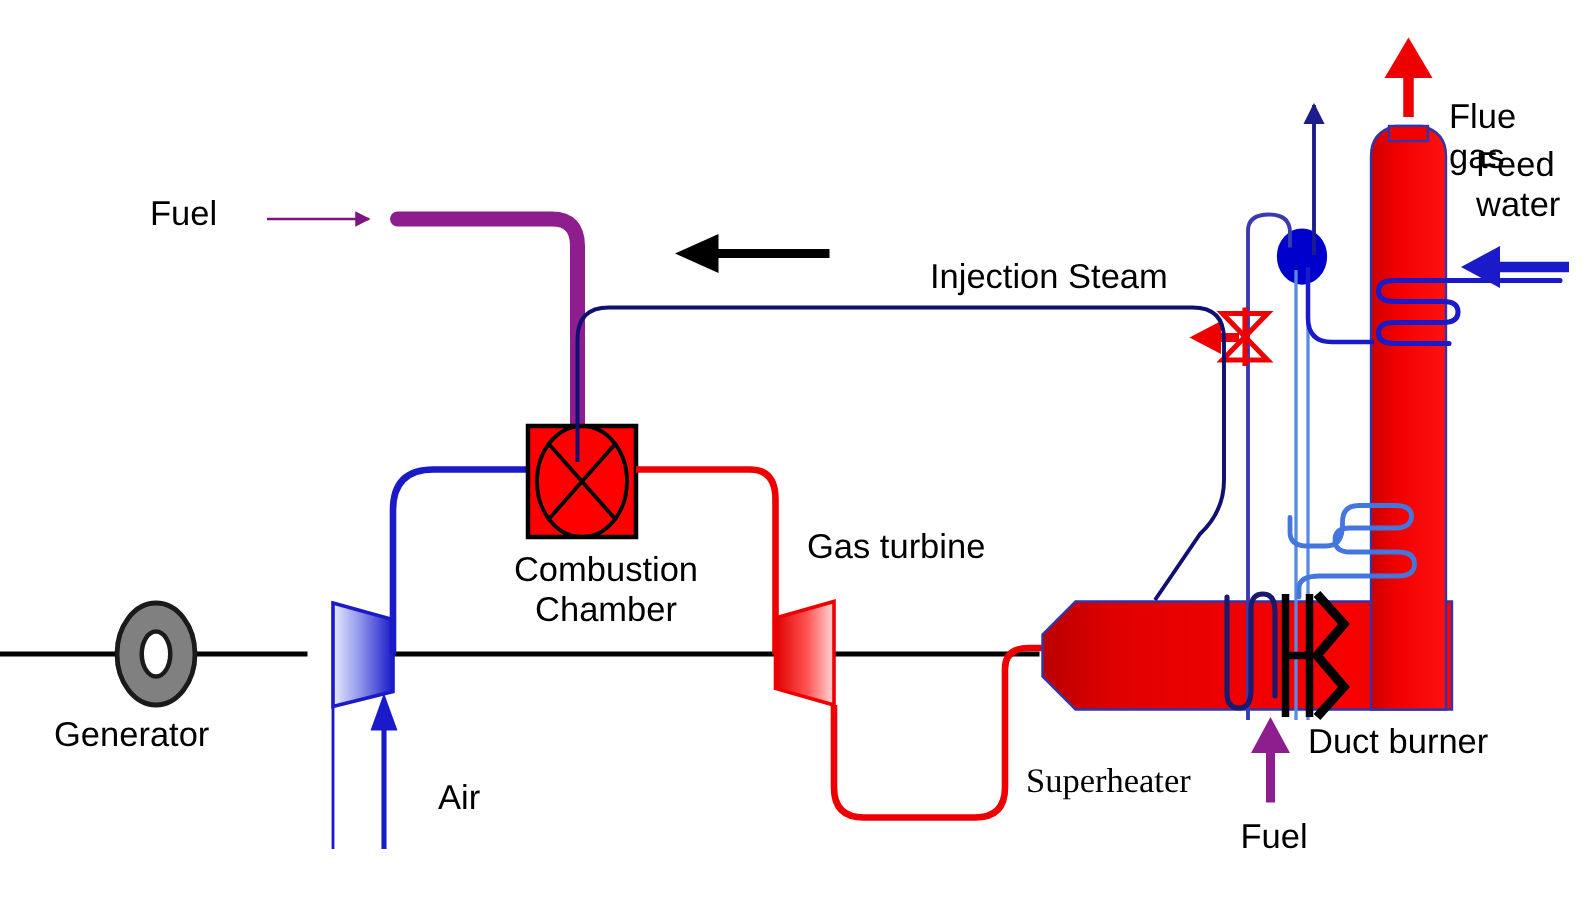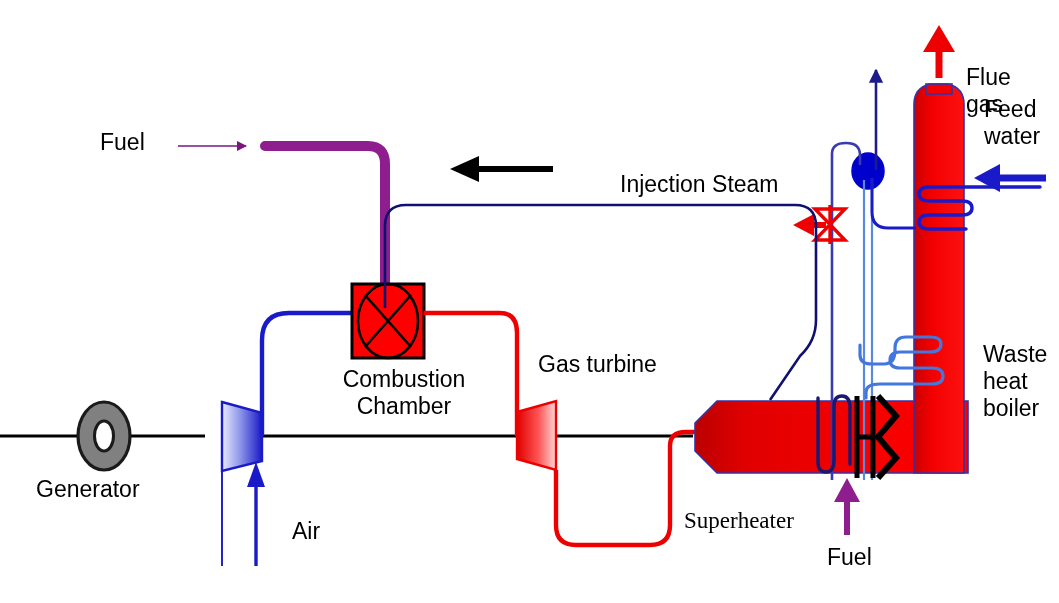--- a/index.html
+++ b/index.html
@@ -219,32 +219,30 @@
   <div class="lbl left" style="left:100px; top:129px;">Fuel</div>
 
   <div class="lbl left" style="left:620px; top:155px;margin-top:16px;">Injection Steam</div>
 
   <div class="lbl left" style="left:966px; top:20px;margin-top:44px;">Flue
 gas</div>
 
   <div class="lbl left" style="left:984px; top:96px;">Feed
 water</div>
 
-  <div class="lbl left" style="left:983px; top:341px;">Waste
-heat
-boiler</div>
 
 
   <div class="lbl left" style="left:36px; top:476px;">Generator</div>
 
   <div class="lbl center" style="left:316px; top:366px; width:176px;">Combustion
 Chamber</div>
 
   <div class="lbl left" style="left:538px; top:351px;">Gas turbine</div>
 
   <div class="lbl left" style="left:292px; top:518px;">Air</div>
 
   <div class="lbl left" style="left:684px; top:507px;font-family:Liberation Serif, serif;">Superheater</div>
 
+  <div class="lbl left" style="left:872px; top:481px;">Duct burner</div>
 
   <div class="lbl left" style="left:827px; top:544px;">Fuel</div>
 
 </div>
 
 </body></html>

